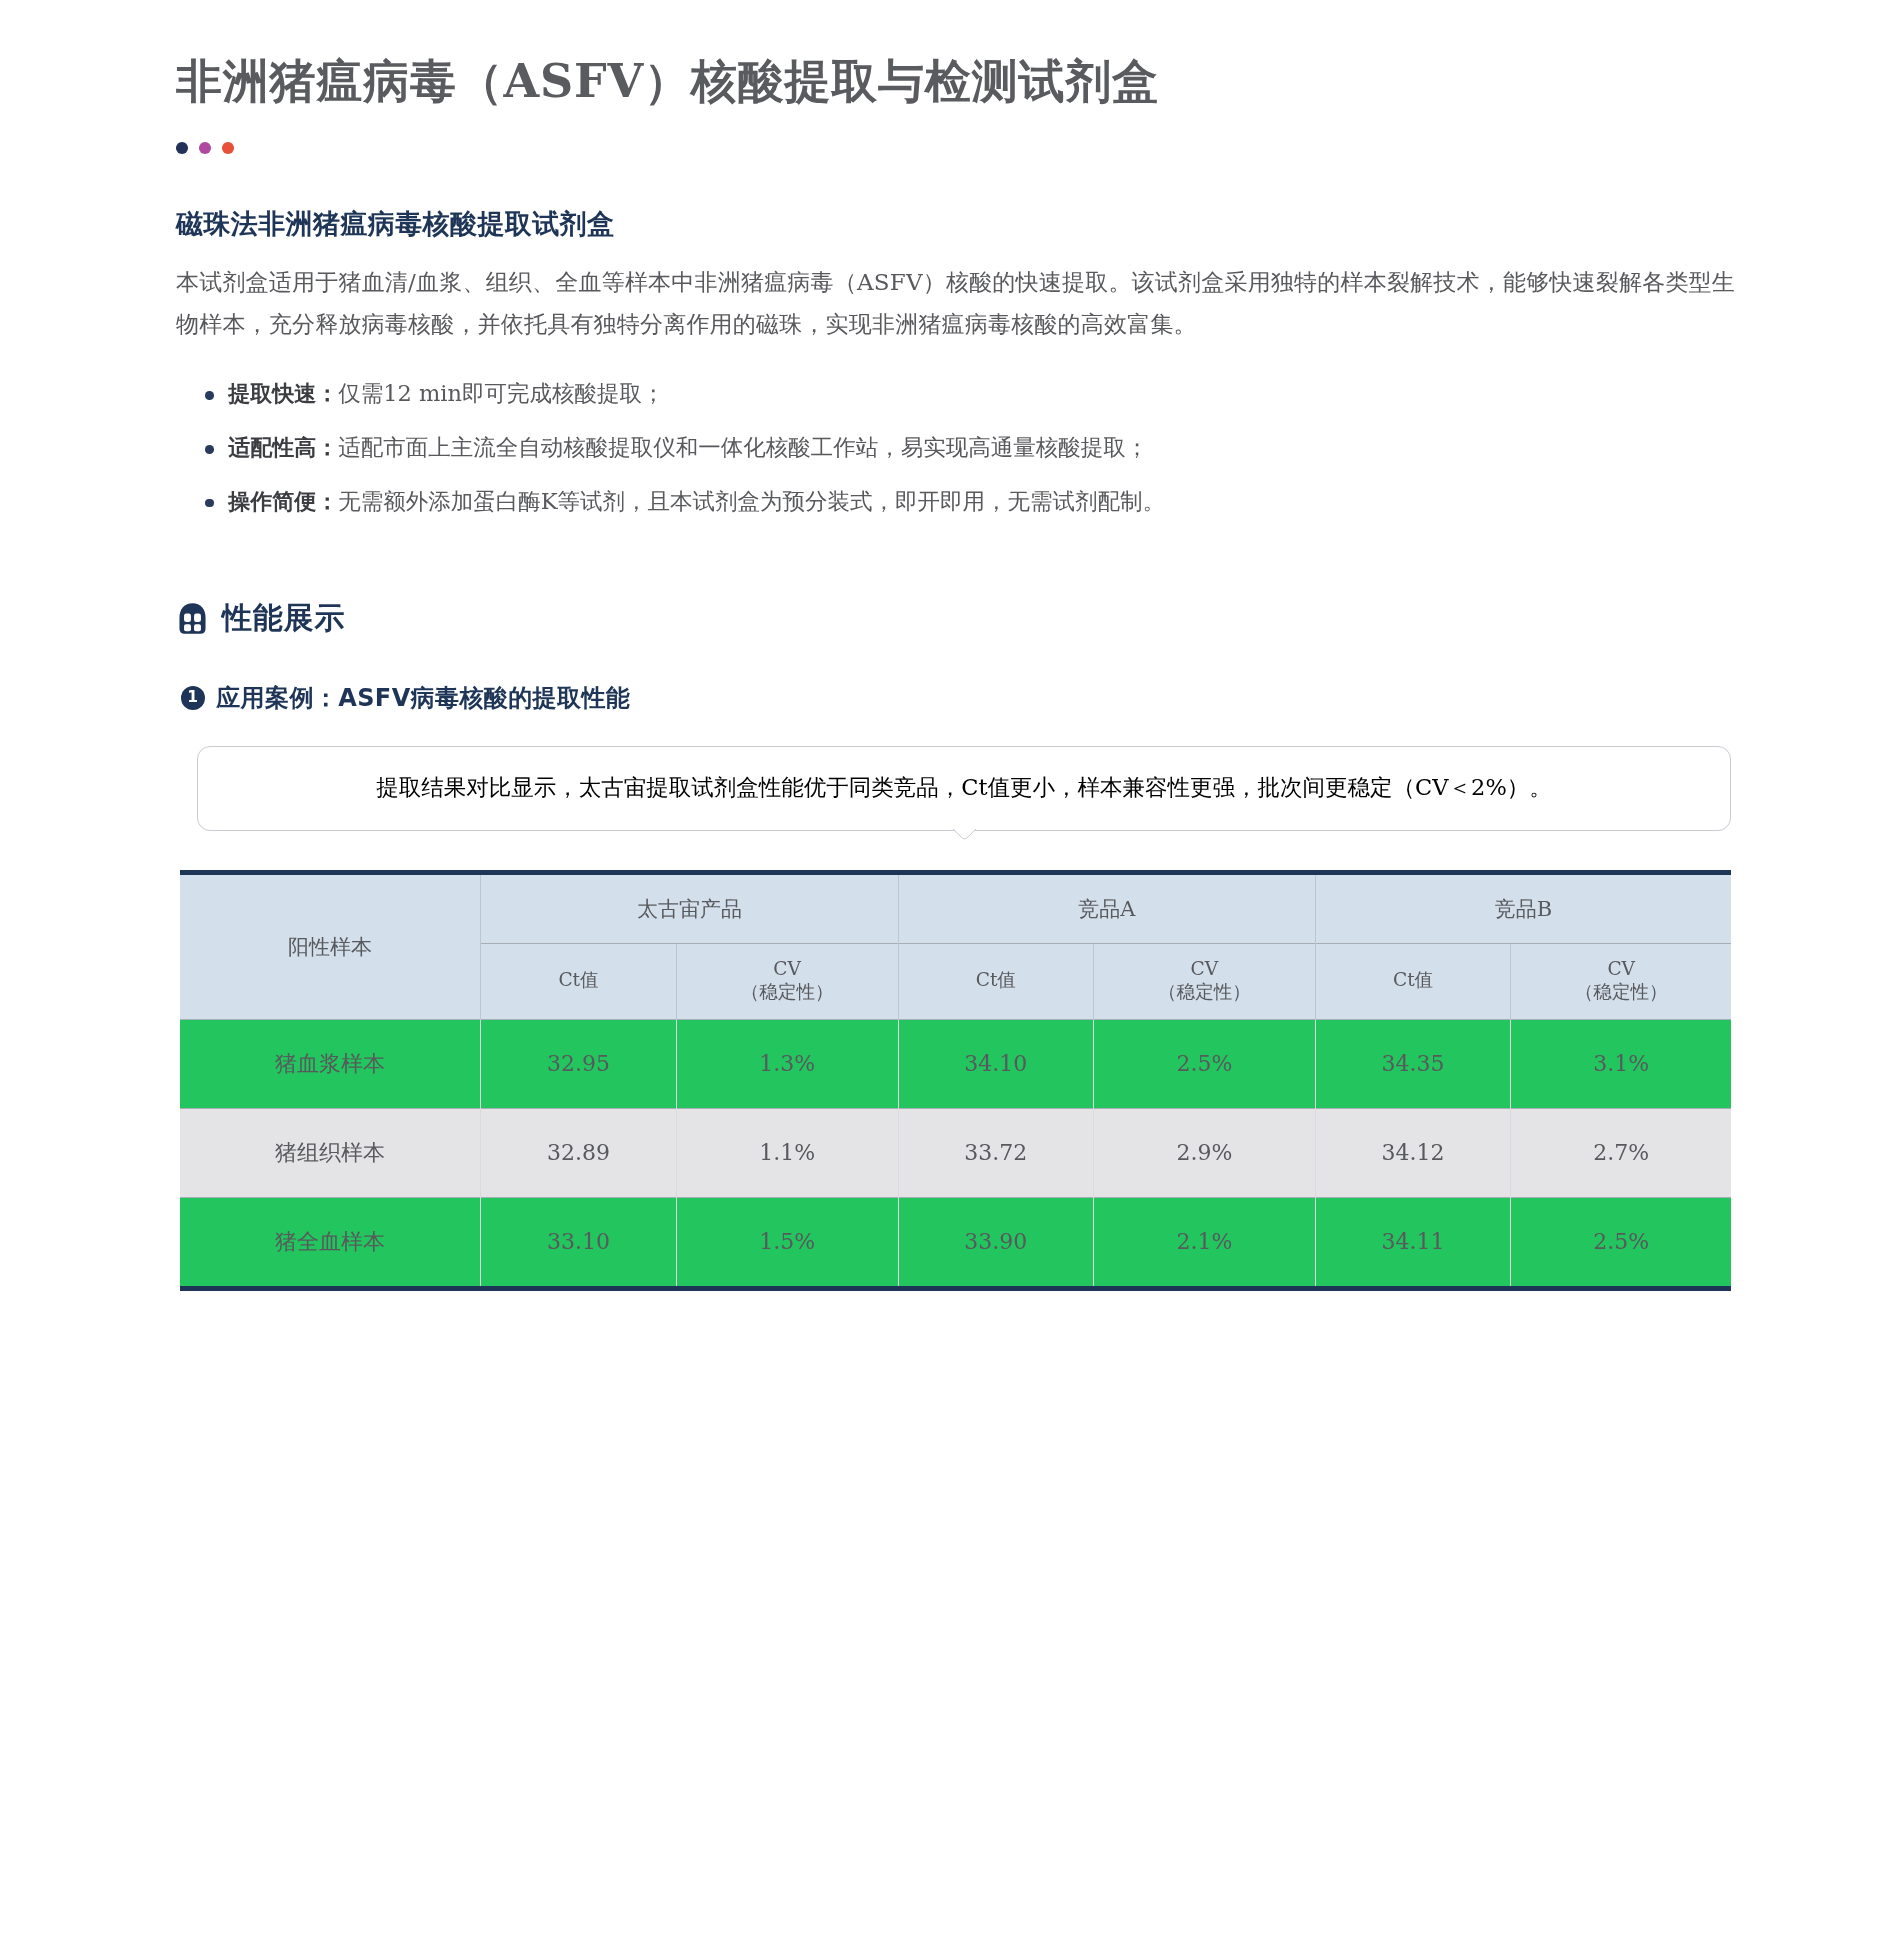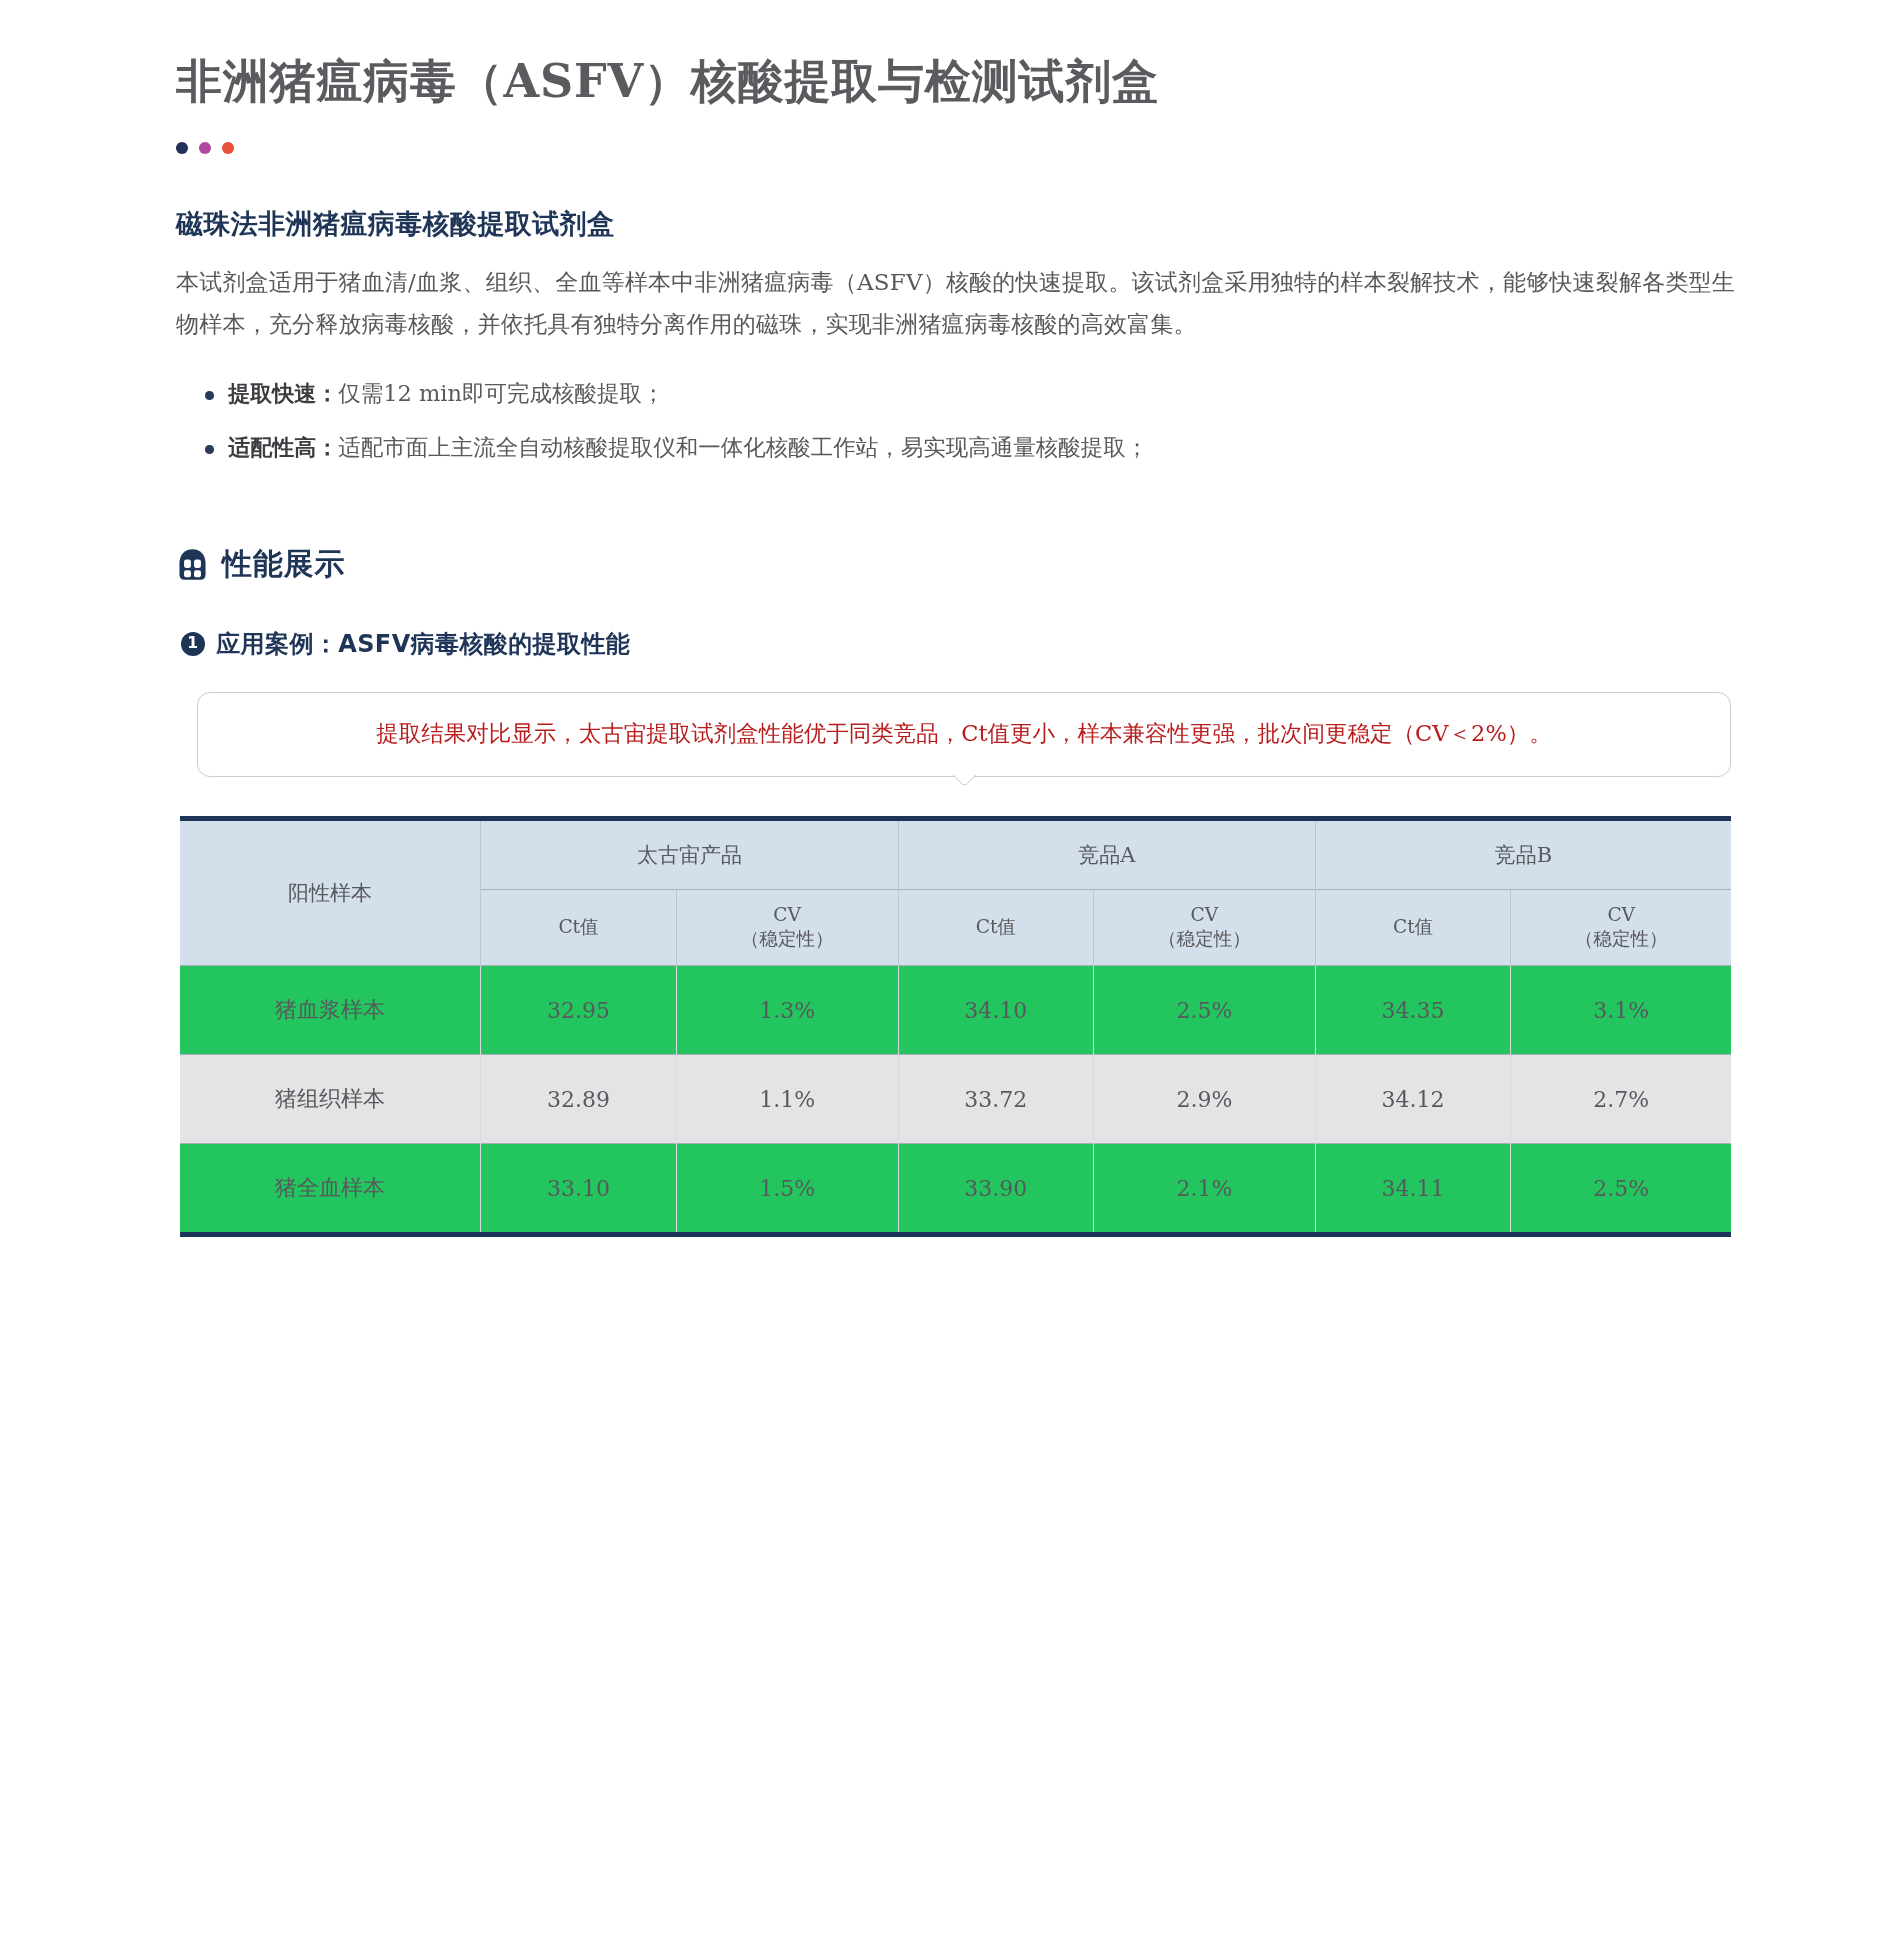--- a/index.html
+++ b/index.html
@@ -150,21 +150,21 @@
   
   .callout-wrap { margin-top: 32px; position: relative; padding-left: 21px; padding-right: 3.9px; }
   .callout {
     border: 1.2px solid #c9ccd1;
     border-radius: 13px;
     padding: 22.5px 46px 24px 46px;
     text-align: center;
     font-family: "DejaVu Serif", "Liberation Serif", serif;
     font-size: 22.5px;
     line-height: 1.62;
-    color: #b91c1c;
+    color: #000000;
     background: #ffffff;
     position: relative;
   }
   .callout-tail {
     position: absolute;
     left: 50%;
     transform: translateX(-50%);
     bottom: -17px;
     width: 35px;
     height: 18px;
@@ -266,20 +266,26 @@
       <li>
         <span class="bullet"></span>
         <span class="li-text">
           <span class="li-label">提取快速：</span><span>仅需12 min即可完成核酸提取；</span>
         </span>
       </li>
       <li>
         <span class="bullet"></span>
         <span class="li-text">
           <span class="li-label">适配性高：</span><span>适配市面上主流全自动核酸提取仪和一体化核酸工作站，易实现高通量核酸提取；</span>
+        </span>
+      </li>
+      <li>
+        <span class="bullet"></span>
+        <span class="li-text">
+          <span class="li-label">操作简便：</span><span>无需额外添加蛋白酶K等试剂，且本试剂盒为预分装式，即开即用，无需试剂配制。</span>
         </span>
       </li>
     </ul>
 
     <div class="icon-heading">
       <span class="icon-wrap">
         <svg width="33" height="33" viewBox="0 0 86 86" aria-hidden="true">
           <path d="M43 3 C22 3 9 18 9 40 L9 70 C9 78 14 83 22 83 L64 83 C72 83 77 78 77 70 L77 40 C77 18 64 3 43 3 Z" fill="#1f3557"></path>
           <rect x="21" y="30" width="18" height="22" rx="6" fill="#ffffff"></rect>
           <rect x="47" y="30" width="18" height="22" rx="6" fill="#ffffff"></rect>

